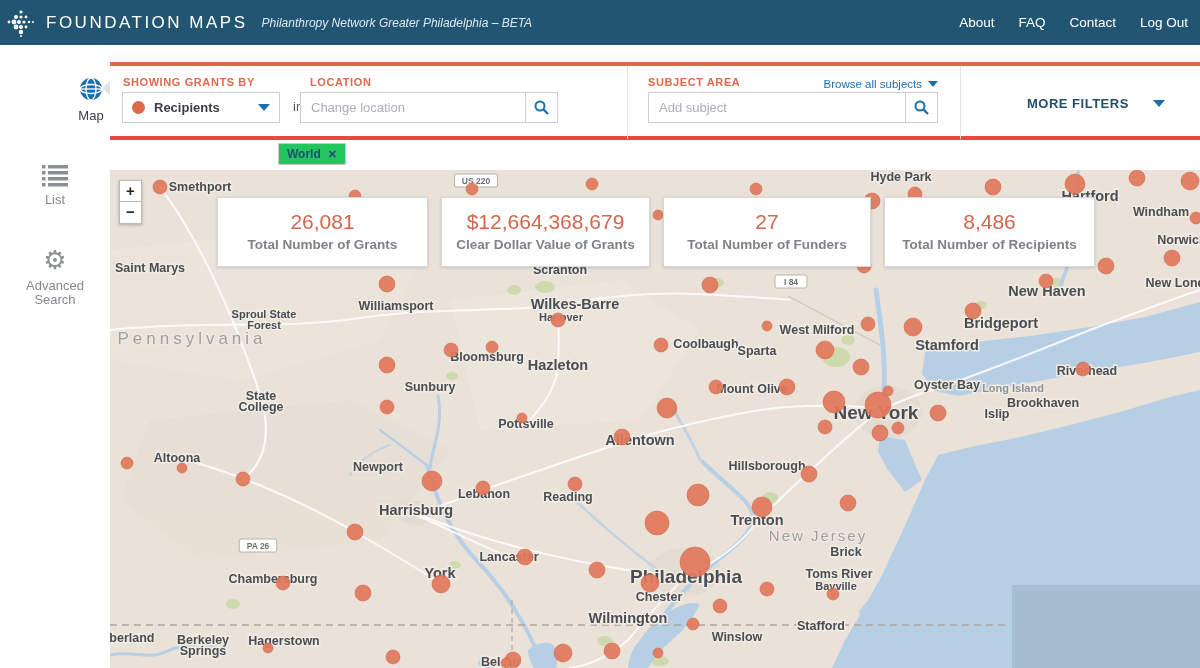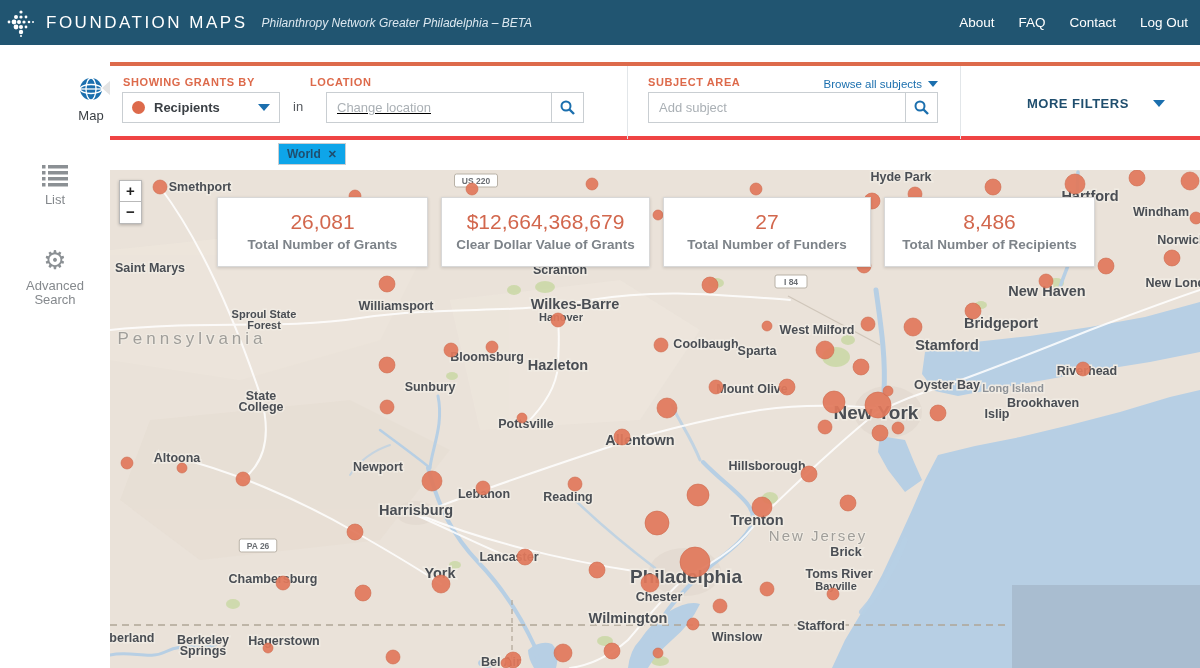--- a/index.html
+++ b/index.html
@@ -32,40 +32,40 @@
   .fp-label{position:absolute;font-size:11px;font-weight:bold;letter-spacing:.6px;color:#dd6a4b;}
   .box{position:absolute;border:1px solid #c9ced2;background:#fff;box-sizing:border-box;height:31px;}
   .dropdown{left:12px;top:26px;width:158px;display:flex;align-items:center;padding:0 9px;cursor:pointer;}
   .dot-swatch{width:13px;height:13px;border-radius:50%;background:#dd6a4b;margin-right:9px;flex:0 0 auto;}
   .dd-value{font-size:13px;font-weight:bold;color:#3a3f44;flex:1;}
   .caret{width:0;height:0;border-left:6px solid transparent;border-right:6px solid transparent;
          border-top:7px solid #1b6fae;}
   .caret.sm{border-left-width:5px;border-right-width:5px;border-top-width:6px;}
   .in-word{position:absolute;left:183px;top:33px;font-size:13px;color:#55595e;}
   .input-wrap{display:flex;align-items:stretch;padding:0;}
-  .loc-wrap{left:216px;top:26px;width:258px;text-decoration:underline;}
+  .loc-wrap{left:190px;top:26px;width:258px;}
   .subj-wrap{left:538px;top:26px;width:290px;}
   .input-wrap input{flex:1;border:none;outline:none;font-size:13px;color:#3a3f44;padding:0 10px;
                     font-family:"Liberation Sans",sans-serif;min-width:0;}
   .input-wrap input::placeholder{color:#aab0b5;}
   .search-btn{width:31px;border-left:1px solid #c9ced2;display:flex;align-items:center;justify-content:center;
               cursor:pointer;background:#fff;flex:0 0 auto;}
   .vdiv{position:absolute;top:0;width:0;height:73px;border-left:1px solid #e2e6e9;}
   .browse-link{position:absolute;left:700px;top:12px;width:128px;display:flex;align-items:center;gap:6px;
                font-size:11.5px;color:#1b6fae;cursor:pointer;justify-content:flex-end;}
   .more-filters{position:absolute;left:885px;top:30px;display:flex;align-items:center;gap:24px;cursor:pointer;}
   .mf-text{font-size:13px;font-weight:bold;letter-spacing:.5px;color:#1f4e6e;padding-left:32px;}
   
   .selections{position:absolute;left:110px;top:140px;width:1090px;height:30px;background:#fff;}
   .sel-left{position:absolute;left:0;top:0;width:166px;height:30px;background:#e7edf2;box-sizing:border-box;
             padding:2px 0 0 10px;}
   .sel-title{font-size:11px;font-weight:bold;letter-spacing:1px;color:#8a9097;}
   .clear-all{font-size:11.5px;color:#1b6fae;cursor:pointer;display:flex;align-items:center;gap:4px;margin-top:1px;}
   .clear-x{font-size:10px;font-weight:bold;}
-  .chip{position:absolute;left:168px;top:3px;height:22px;border:1px solid #c9ced2;background:#0ea5e9;
+  .chip{position:absolute;left:168px;top:3px;height:22px;border:1px solid #c9ced2;background:#22c55e;
         display:flex;align-items:center;gap:7px;padding:0 8px;box-sizing:border-box;cursor:pointer;}
   .chip-label{font-size:12px;font-weight:bold;color:#1f4e6e;}
   .chip-x{font-size:11px;font-weight:bold;color:#1f4e6e;}
   
   .map-area{position:absolute;left:110px;top:170px;width:1090px;height:498px;background:#eae2d9;overflow:hidden;}
   .map-area svg{position:absolute;left:0;top:0;}
   .zoom-ctl{position:absolute;left:9px;top:10px;width:23px;box-shadow:0 1px 3px rgba(0,0,0,.25);}
   .zoom-btn{width:23px;height:22px;background:#fff;border:1px solid #b9b9b9;box-sizing:border-box;
             font-size:15px;font-weight:bold;color:#222;text-align:center;line-height:20px;cursor:pointer;}
   .zoom-btn.minus{border-top:none;}

